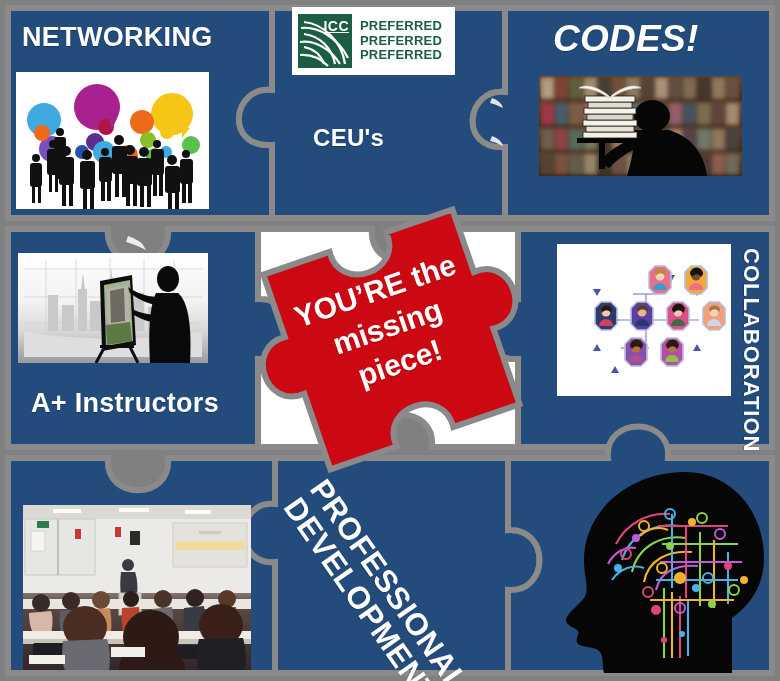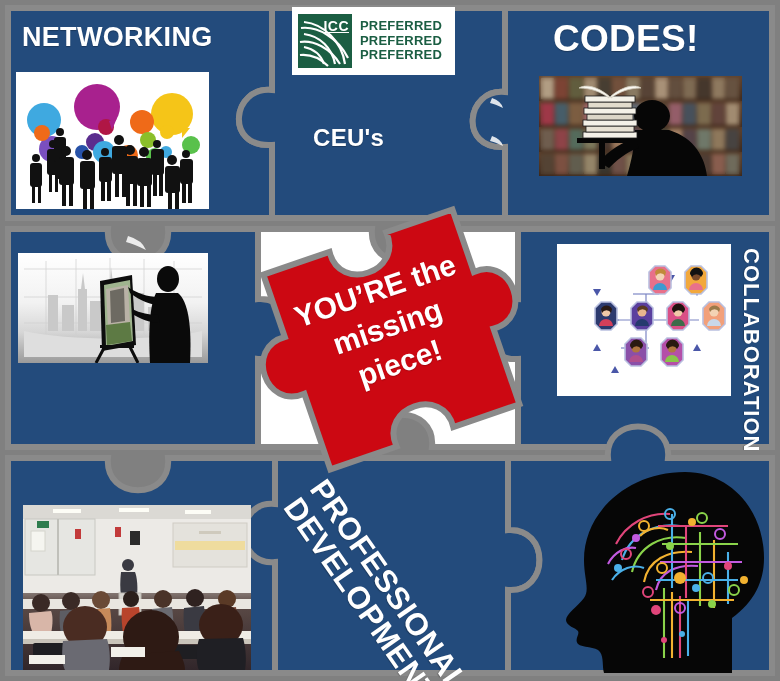--- a/index.html
+++ b/index.html
@@ -337,21 +337,21 @@
       </div>
       <div id="icc-words">
         <div>PREFERRED</div>
         <div>PREFERRED</div>
         <div>PREFERRED</div>
       </div>
     </div>
 
     <div class="cell-label" id="label-ceus" style="left:313px; top:124px; font-size:24px;">CEU's</div>
 
-    <div class="cell-label" id="label-codes" style="left:553px; top:18px; font-size:37px;">CODES!</div>
+    <div class="cell-label" id="label-codes" style="left:553px; top:18px; font-size:37px;font-style:italic;">CODES!</div>
 
     <div class="photo" id="codes-photo" style="left:539px; top:76px; width:203px; height:100px; background:#2a1a12;">
 
       <div class="shelf" style="top:0; height:25px;"></div>
       <div class="books" style="top:2px; height:21px;">
         <i style="background:#cbb79a"></i>
           <i style="background:#8a4a3a"></i>
           <i style="background:#6a6a46"></i>
         <i style="background:#b6a184"></i>
           <i style="background:#4a4438"></i>
@@ -482,20 +482,21 @@
 
         <g fill="#0a0a0a">
           <ellipse cx="150" cy="26" rx="11" ry="13"></ellipse>
           <path d="M138 40 C 132 52, 130 76, 132 110 L 172 110 C 174 72, 170 48, 160 40 Z"></path>
           <path d="M140 44 C 130 44, 118 40, 110 34 L 112 40 C 122 48, 134 52, 140 52 Z"></path>
           <path d="M140 62 C 132 62, 122 60, 114 56 L 116 62 C 126 68, 136 70, 142 70 Z"></path>
         </g>
       </svg>
     </div>
 
+    <div class="cell-label" id="label-instructors" style="left:31px; top:388px; font-size:27px;">A+ Instructors</div>
 
     <div class="photo" id="collab-photo" style="left:557px; top:244px; width:174px; height:152px;">
       <div class="cwhite"></div>
       <svg viewBox="0 0 174 152" style="position:absolute;inset:0;width:100%;height:100%">
         <g stroke="#7c86c4" stroke-width="1.2" fill="none">
           <path d="M38 76 H142"></path>
             <path d="M76 50 H102"></path>
             <path d="M64 104 H92"></path>
           <path d="M89 50 V104"></path>
           <path d="M38 60 V60"></path>

